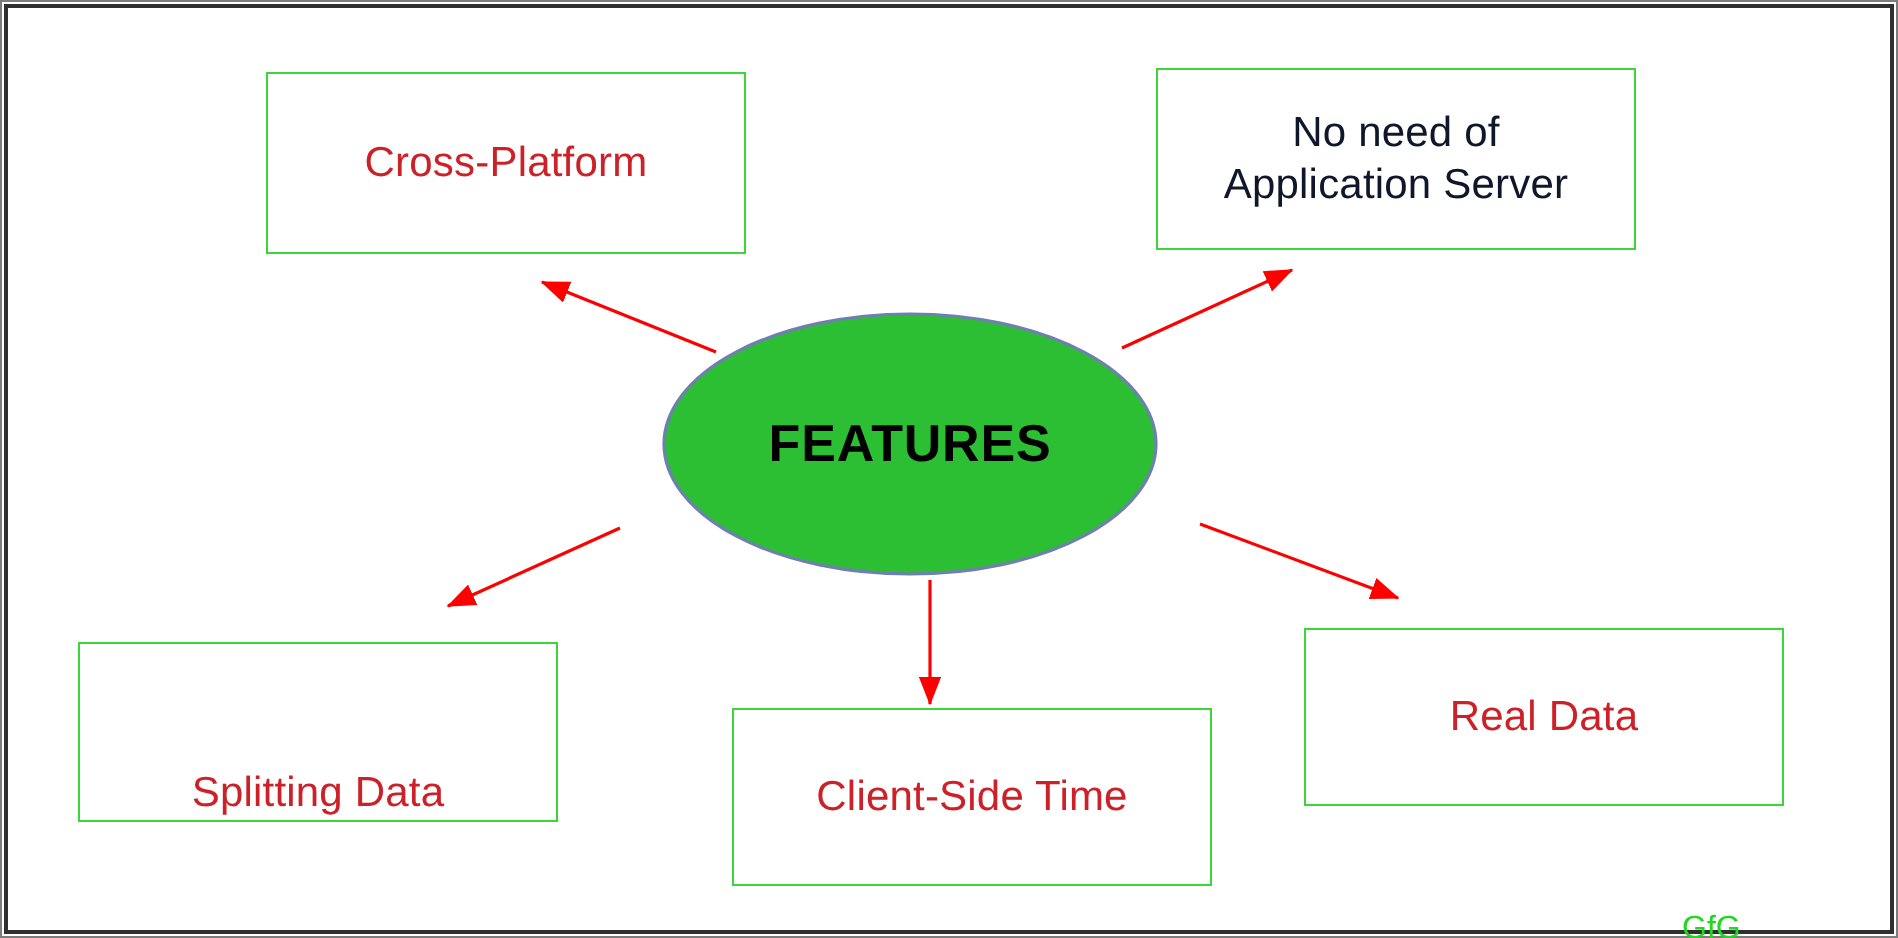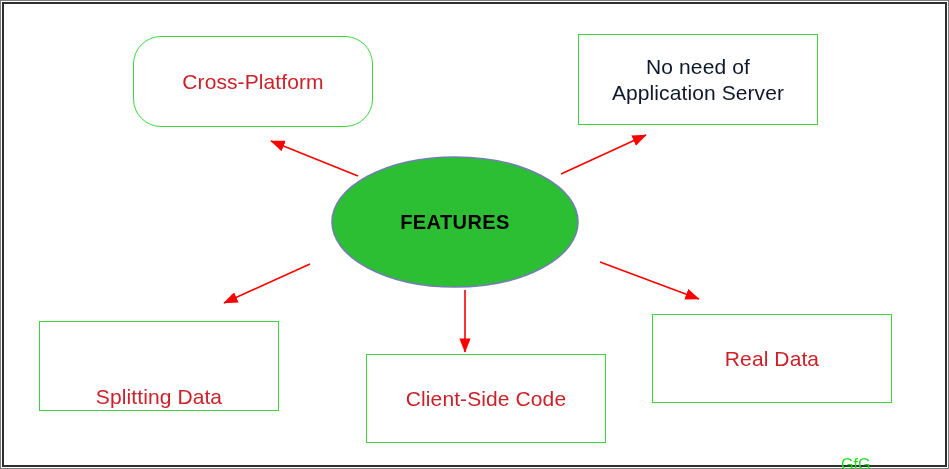--- a/index.html
+++ b/index.html
@@ -60,21 +60,21 @@
     font-size: 21px;
     line-height: 26px;
     font-family: "Liberation Sans", sans-serif;
     white-space: pre-line;
     letter-spacing: 0.1px;
   }
   #hub-label {
     position: absolute;
     color: #000000;
     font-weight: bold;
-    font-size: 20px;
+    font-size: 26px;
     letter-spacing: 0.4px;
     font-family: "Liberation Sans", sans-serif;
     white-space: nowrap;
     transform: translate(-50%, -50%);
   }
   #watermark {
     position: absolute;
     color: #21d821;
     font-size: 16px;
     font-family: "Liberation Sans", sans-serif;
@@ -102,25 +102,25 @@
         <line x1="310" y1="264" x2="224" y2="303" stroke="#fd0000" stroke-width="1.6" marker-end="url(#arrowhead)"></line>
         <line x1="465" y1="290" x2="465" y2="352" stroke="#fd0000" stroke-width="1.6" marker-end="url(#arrowhead)"></line>
         <line x1="600" y1="262" x2="699" y2="299" stroke="#fd0000" stroke-width="1.6" marker-end="url(#arrowhead)"></line>
       </g>
     <g id="hub-layer">
       <ellipse id="hub-ellipse" cx="455" cy="222" rx="123" ry="65" fill="#2dbf33" stroke="#6f7fb0" stroke-width="1.6"></ellipse>
     </g>
   </svg>
 
   <div id="node-layer">
-      <div class="node-box" style="left: 133px; top: 36px; width: 240px; height: 91px; border-color: rgb(58, 214, 58); color: rgb(204, 33, 40); border-radius: 28px;"><span>Cross-Platform</span></div>
+      <div class="node-box" style="left: 133px; top: 36px; width: 240px; height: 91px; border-color: rgb(58, 214, 58); color: rgb(204, 33, 40);"><span>Cross-Platform</span></div>
       <div class="node-box" style="left: 578px; top: 34px; width: 240px; height: 91px; border-color: rgb(58, 214, 58); color: #0f172a;"><span>No need of
 Application Server</span></div>
       <div class="node-box" style="left: 39px; top: 321px; width: 240px; height: 90px; border-color: rgb(58, 214, 58); color: rgb(204, 33, 40); align-items: flex-end;"><span>Splitting Data</span></div>
-      <div class="node-box" style="left: 366px; top: 354px; width: 240px; height: 89px; border-color: rgb(58, 214, 58); color: rgb(204, 33, 40);"><span>Client-Side Code</span></div>
+      <div class="node-box" style="left: 366px; top: 354px; width: 240px; height: 89px; border-color: rgb(58, 214, 58); color: rgb(204, 33, 40);"><span>Client-Side Time</span></div>
       <div class="node-box" style="left: 652px; top: 314px; width: 240px; height: 89px; border-color: rgb(58, 214, 58); color: rgb(204, 33, 40);"><span>Real Data</span></div>
     </div>
 
   <div id="hub-label" style="left: 455px; top: 222px; color: rgb(0, 0, 0);">FEATURES</div>
 
   <div id="watermark" style="left: 841px; top: 433px; color: rgb(33, 216, 33);">GfG</div>
 
 </div>
 
 </body></html>

